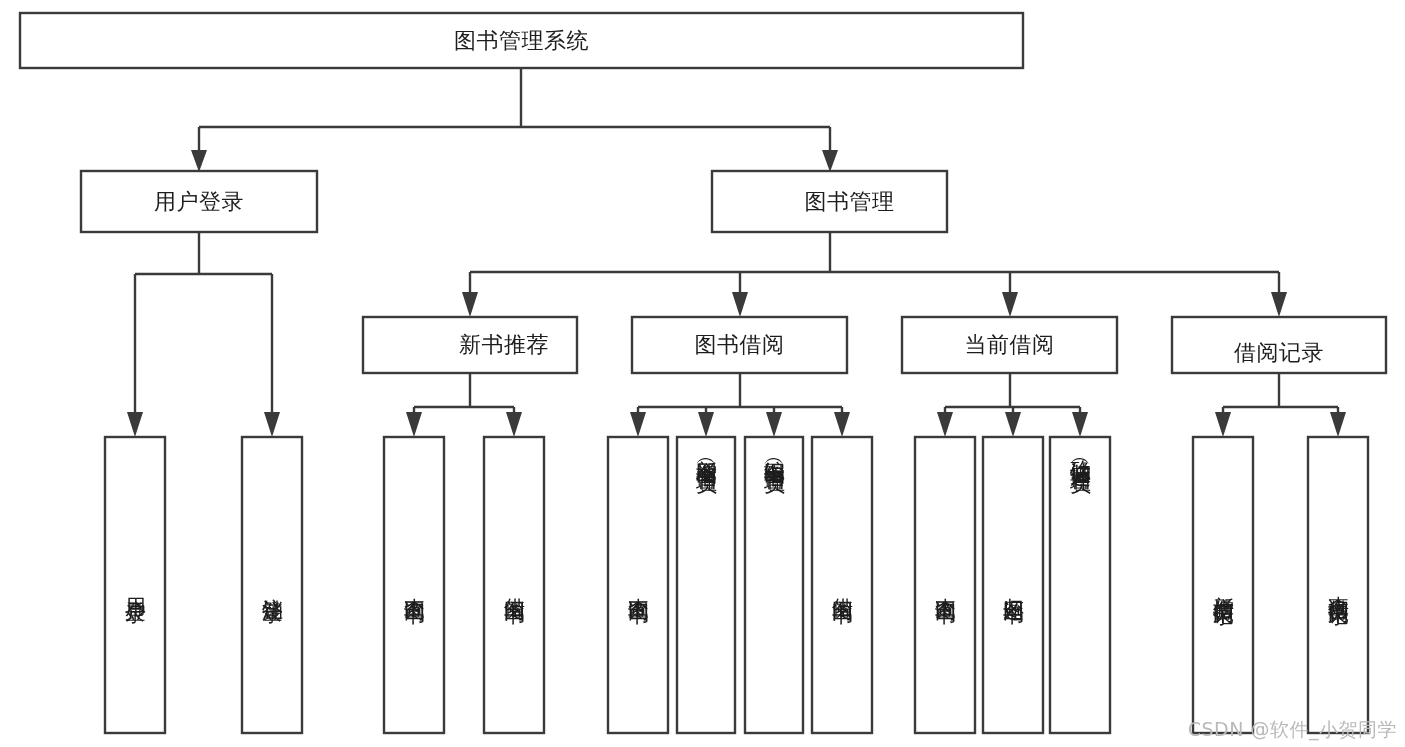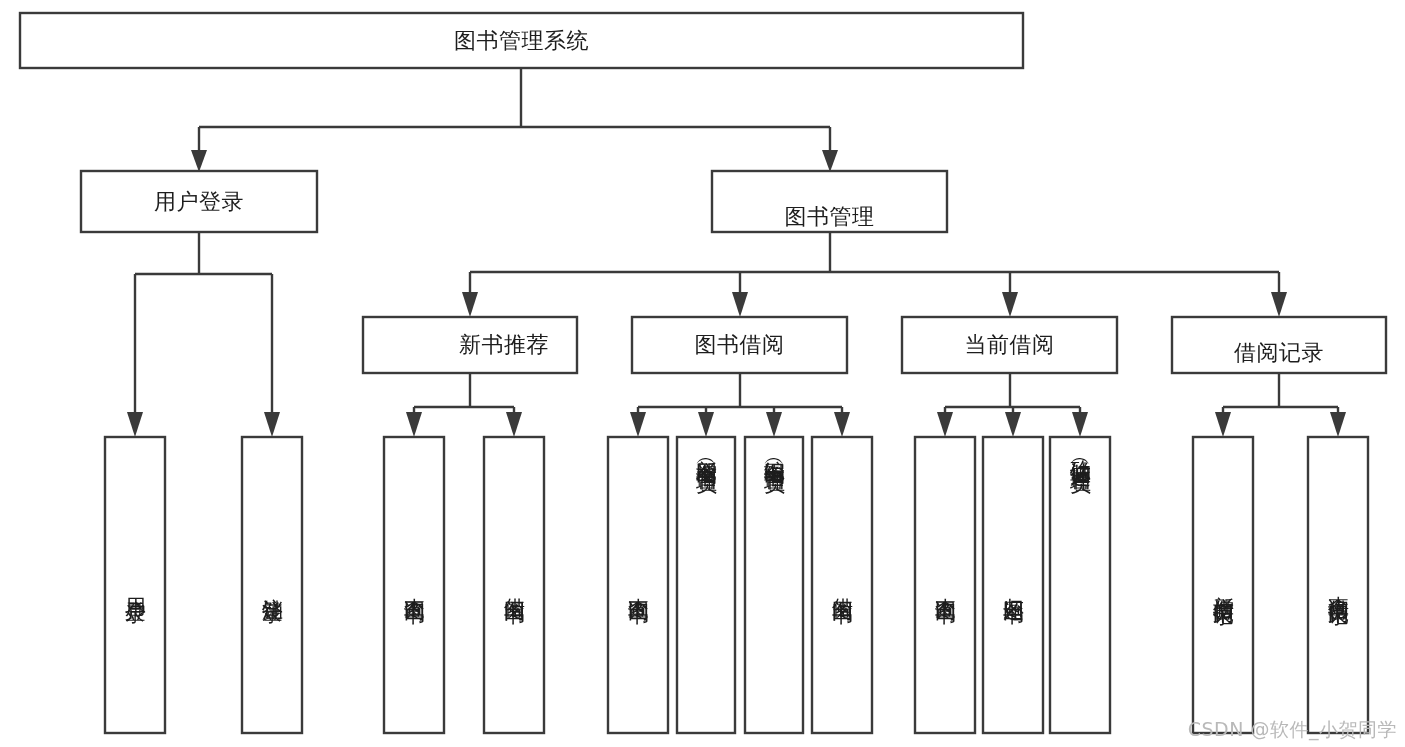--- a/index.html
+++ b/index.html
@@ -197,21 +197,21 @@
   </svg>
 
   <div class="horiz-text-wrap" style="left:20px; top:13px; width:1003px; height:55px;">
     <span class="horiz-text">图书管理系统</span>
   </div>
 
   <div class="horiz-text-wrap" style="left:81px; top:171px; width:236px; height:61px;">
     <span class="horiz-text">用户登录</span>
   </div>
 
-  <div class="horiz-text-wrap" style="left:712px; top:171px; width:235px; height:61px;align-items:flex-end;">
+  <div class="horiz-text-wrap" style="left:732px; top:171px; width:235px; height:61px;">
     <span class="horiz-text">图书管理</span>
   </div>
 
   <div class="horiz-text-wrap" style="left:363px; top:317px; width:214px; height:56px;margin-left:34px;">
     <span class="horiz-text">新书推荐</span>
   </div>
 
   <div class="horiz-text-wrap" style="left:632px; top:317px; width:215px; height:56px;">
     <span class="horiz-text">图书借阅</span>
   </div>

